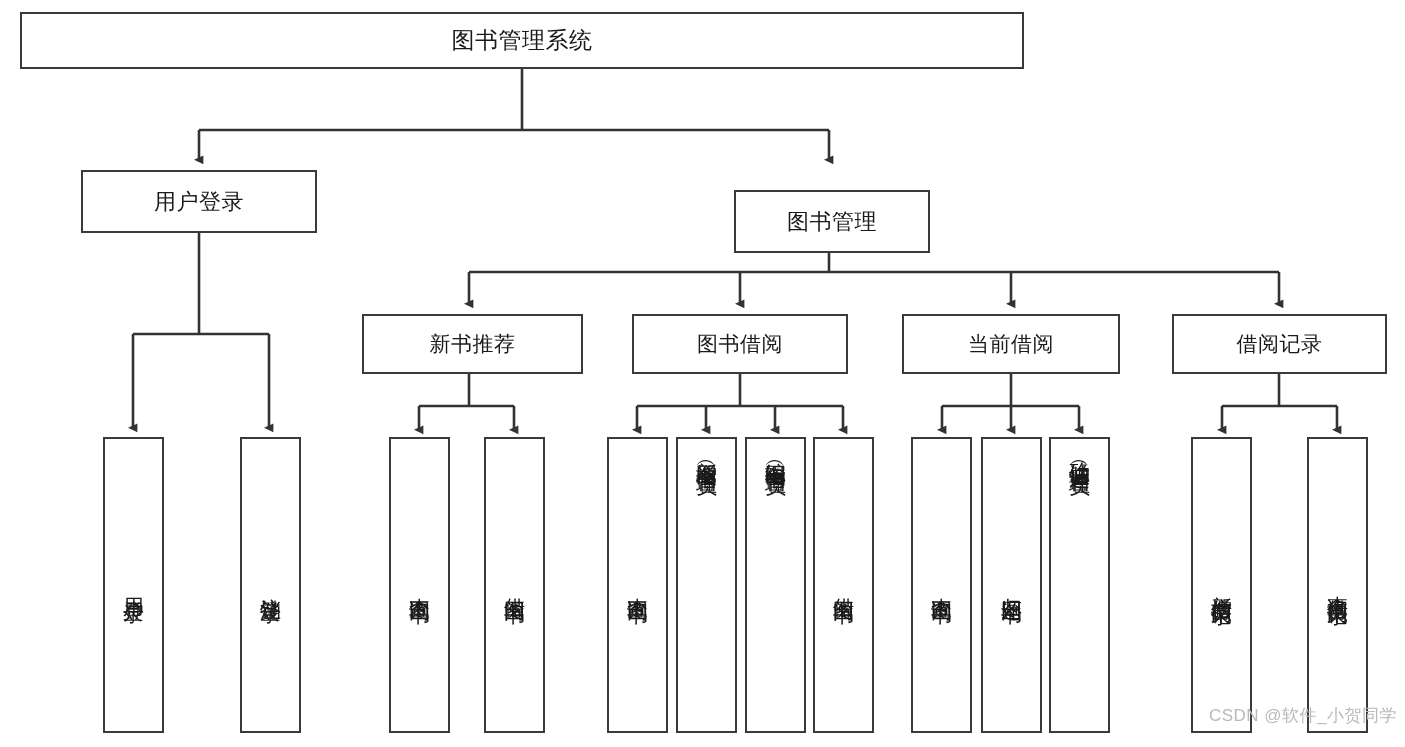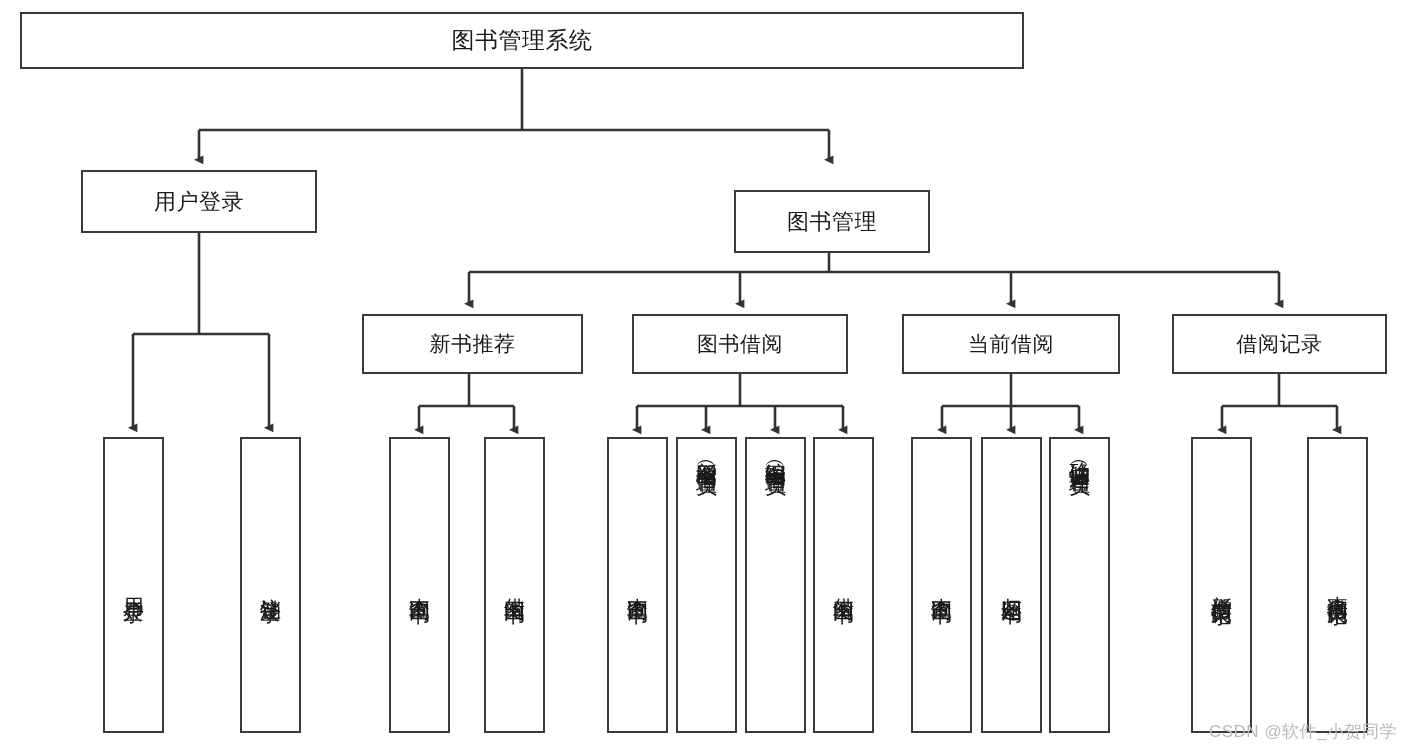--- a/index.html
+++ b/index.html
@@ -73,21 +73,21 @@
   .node-leaf.leaf-tall .node-label {
     max-height: 290px;
   }
   .node-leaf.leaf-center {
     align-items: center;
     padding-top: 0;
   }
   .watermark {
     position: absolute;
     right: 8px;
-    bottom: 4px;
+    bottom: 20px;
     font-size: 17px;
     color: #b9b9b9;
     white-space: nowrap;
     letter-spacing: 0.5px;
   }
 </style>
 </head>
 <body>
 
 <div id="diagram-root">

